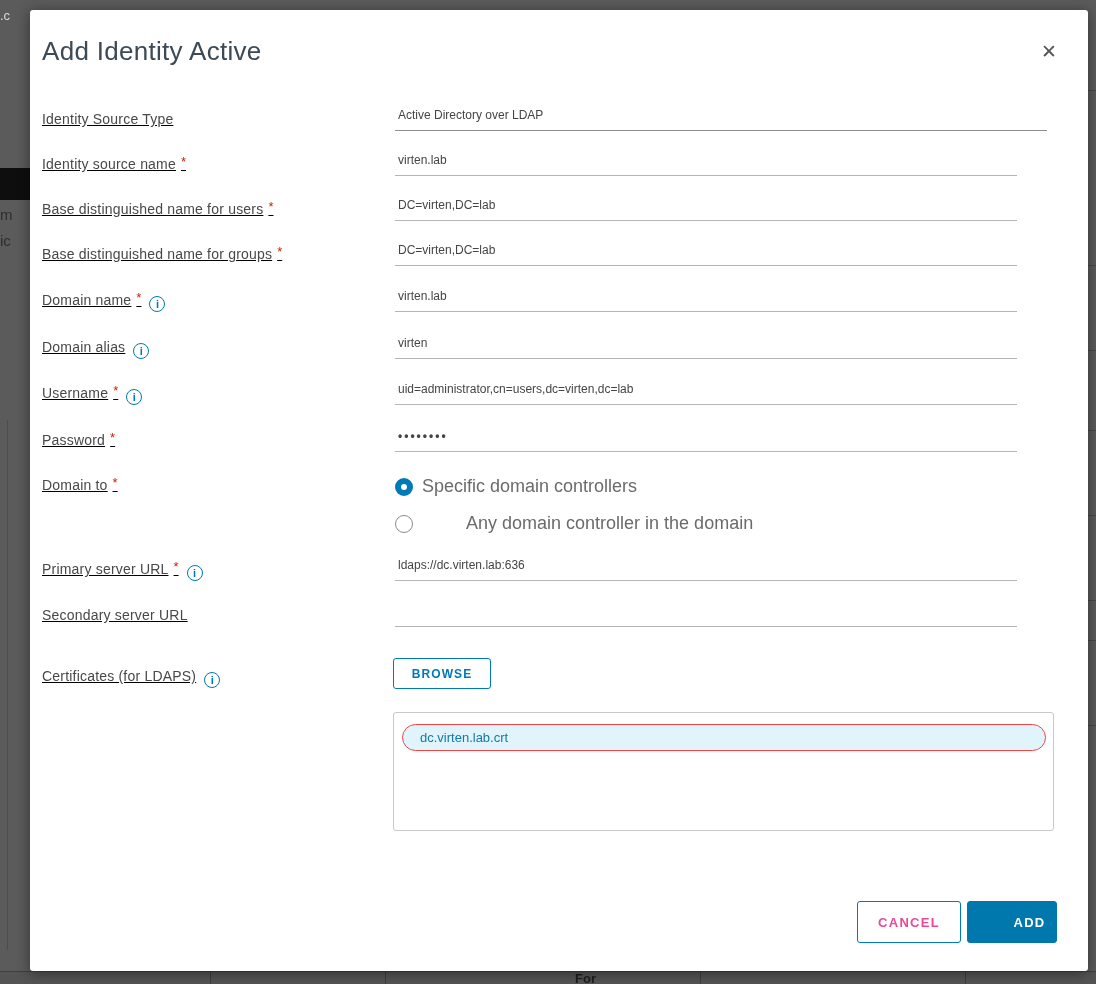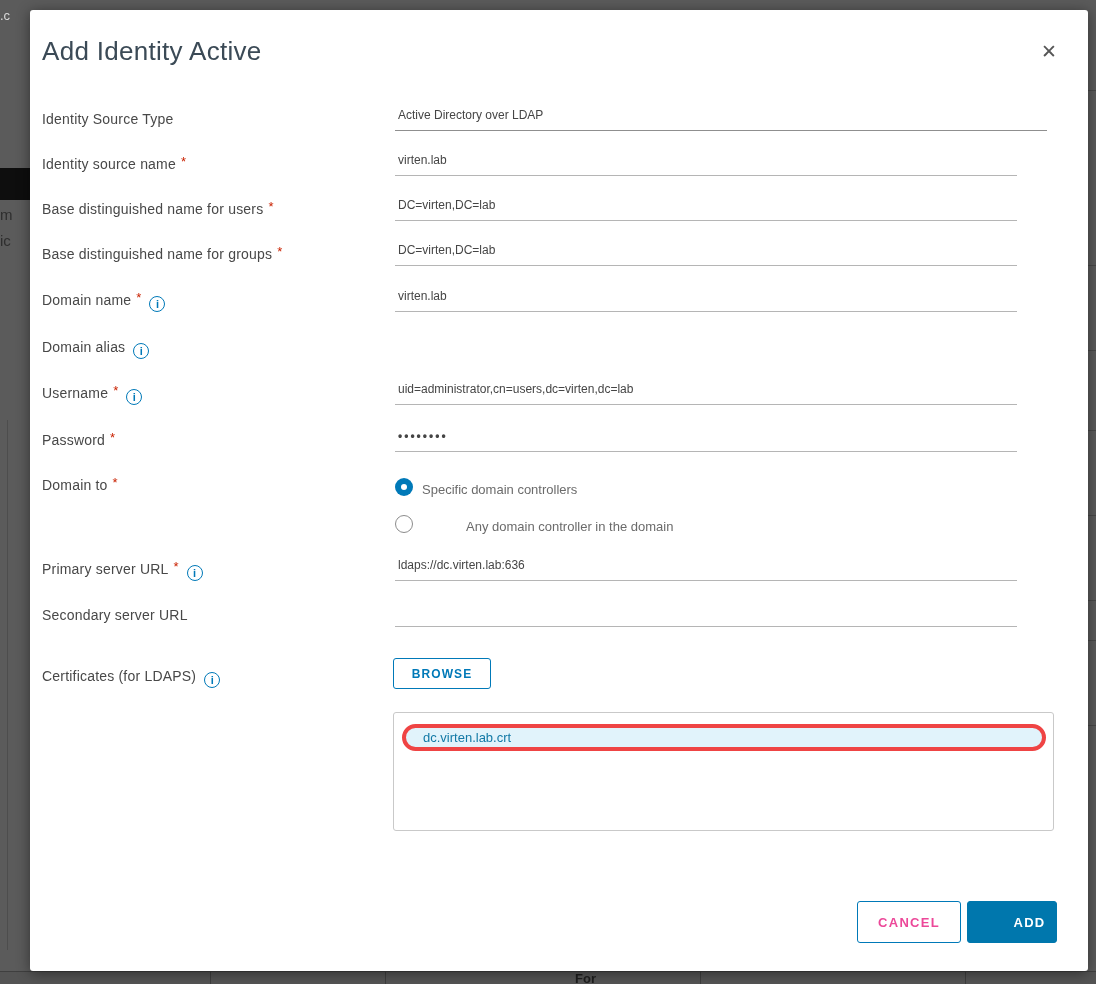--- a/index.html
+++ b/index.html
@@ -31,21 +31,21 @@
   .modal-title {
     position:absolute; left:12px; top:26px;
     font-size:26px; font-weight:300; color:#3b4a56; letter-spacing:.3px;
   }
   .close-btn {
     position:absolute; left:1006px; top:28px; width:26px; height:26px;
     display:flex; align-items:center; justify-content:center;
     font-size:19px; color:#565656; cursor:pointer;
   }
 
-  .row { position:absolute; left:12px; width:1034px; height:24px; }
+  .row { position:absolute; left:12px; width:1034px; height:24px;text-decoration:underline; }
   .lbl { font-size:14px; color:#484848; letter-spacing:.2px; }
   .req { color:#c92100; font-size:13px; margin-left:5px; position:relative; top:-3px; }
   .info-icon {
     display:inline-flex; width:16px; height:16px; margin-left:8px;
     border:1.5px solid #0079b8; border-radius:50%;
     color:#0079b8; font-size:11px; font-weight:700; font-style:normal;
     align-items:center; justify-content:center; vertical-align:-3px; cursor:pointer;
   }
   .field {
     position:absolute; left:353px; top:-2px; height:23px;
@@ -55,36 +55,36 @@
   .field.w-std { width:622px; }
   .field.w-first { width:652px; border-bottom-color:#8f8f8f; }
   .field .value { display:block; padding-left:3px; white-space:nowrap; }
 
   
   .radio-opt { position:absolute; left:353px; display:flex; align-items:center; cursor:pointer; }
   .radio { width:18px; height:18px; border-radius:50%; position:relative; flex:0 0 18px; }
   .radio.sel { background:#0079b8; }
   .radio.sel::after { content:""; position:absolute; left:6px; top:6px; width:6px; height:6px; background:#fff; border-radius:50%; }
   .radio.unsel { background:#fff; border:1px solid #8c8c8c; }
-  .radio-lbl { margin-left:9px; font-size:13px; color:#6b6b6b;margin-top:6px; }
+  .radio-lbl { margin-left:9px; font-size:18px; color:#6b6b6b; }
 
   
   .browse-btn {
     position:absolute; left:363px; top:648px; width:98px; height:31px;
     display:flex; align-items:center; justify-content:center;
     border:1px solid #0079b8; border-radius:3px; background:#fff;
     color:#0079b8; font-size:12px; font-weight:700; letter-spacing:1.1px; cursor:pointer;
   }
   .cert-box {
     position:absolute; left:363px; top:702px; width:661px; height:119px;
     border:1px solid #c9c9c9; border-radius:3px; background:#fff;
   }
   .cert-pill {
     position:absolute; left:8px; top:11px; width:644px; height:27px;
-    border:4px solid #ef4444; border-radius:14px; background:#e1f3fb;
+    border:1px solid #ef4444; border-radius:14px; background:#e1f3fb;
     color:#1279a6; font-size:13px;
     display:flex; align-items:center; padding-left:17px; cursor:pointer;
   }
 
   
   .btn {
     position:absolute; top:891px; height:42px; border-radius:3px;
     display:flex; align-items:center; justify-content:center;
     font-size:13px; font-weight:700; letter-spacing:1.3px; cursor:pointer;
   }
@@ -151,20 +151,23 @@
 
   <div class="row" style="top:281px;">
     <span class="lbl">Domain name</span><span class="req">*</span><i class="info-icon">i</i>
     <div class="field w-std">
       <span class="value">virten.lab</span>
     </div>
   </div>
 
   <div class="row" style="top:328px;">
     <span class="lbl">Domain alias</span><i class="info-icon">i</i>
+    <div class="field w-std">
+      <span class="value">virten</span>
+    </div>
   </div>
 
   <div class="row" style="top:421px;">
     <span class="lbl">Password</span><span class="req">*</span>
     <div class="field w-std">
       <span class="value" style="letter-spacing:2px;font-weight:700;">••••••••</span>
     </div>
   </div>
 
   <div class="row" style="top:374px;">

